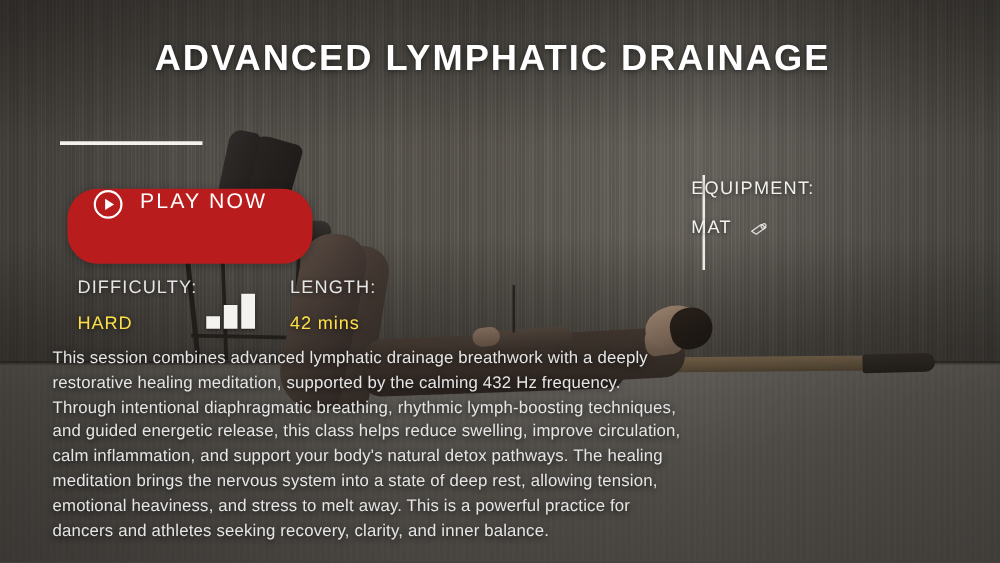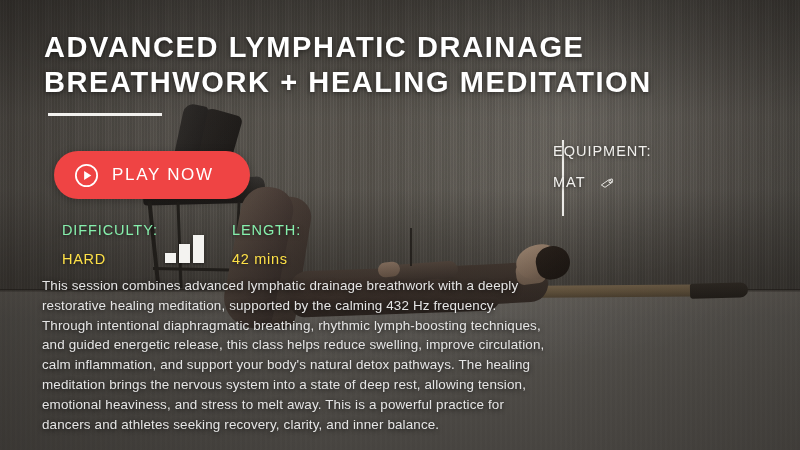--- a/index.html
+++ b/index.html
@@ -221,57 +221,56 @@
     left: 44px; top: 30px;
     width: 700px;
     color: #ffffff;
     font-size: 29px;
     font-weight: bold;
     letter-spacing: 1.6px;
     line-height: 35px;
     text-transform: uppercase;
     text-shadow: 0 1px 5px rgba(0,0,0,0.55);
   }
-  .title-line { display: block; white-space: nowrap; }
+  .title-line { display: block; white-space: nowrap; text-align: center; }
 
   .title-rule {
     position: absolute;
     left: 48px; top: 113px;
     width: 114px; height: 3px;
     background: #f2f1ee;
   }
 
   .play-btn {
     position: absolute;
     left: 54px; top: 151px;
-    width: 196px; height: 48px;
-    background: #ef4444;
+    width: 196px; height: 60px;
+    background: #b91c1c;
     border-radius: 24px;
     display: flex;
-    align-items: center;
     cursor: pointer;
     box-shadow: 0 2px 8px rgba(0,0,0,0.28);
   }
   .play-icon {
     margin-left: 20px;
     width: 25px; height: 25px;
     flex: 0 0 auto;
     display: block;
   }
   .play-label {
     margin-left: 13px;
     color: #ffffff;
     font-size: 17px;
     letter-spacing: 1.7px;
     font-weight: normal;
   }
 
   .meta-block { position: absolute; }
   .meta-label {
-    color: #86efac;
+    color: #e5e5e5;
     font-size: 14.5px;
     letter-spacing: 0.9px;
     text-transform: uppercase;
     text-shadow: 0 1px 4px rgba(0,0,0,0.6);
     white-space: nowrap;
   }
   .meta-value {
     margin-top: 13px;
     color: #fde047;
     font-size: 14.5px;
@@ -376,21 +375,20 @@
   <div class="neck"></div>
   <div class="head"></div>
   <div class="hair"></div>
 
   <div class="scrim"></div>
 
   <div class="ui">
 
     <div class="title">
       <span class="title-line">ADVANCED LYMPHATIC DRAINAGE</span>
-      <span class="title-line">BREATHWORK + HEALING MEDITATION</span>
     </div>
 
     <div class="title-rule"></div>
 
     <div class="play-btn">
       <svg class="play-icon" viewBox="0 0 24 24">
         <circle cx="12" cy="12" r="10.2" fill="none" stroke="#ffffff" stroke-width="1.7"></circle>
         <path d="M9.7 7.6 L16.6 12 L9.7 16.4 Z" fill="#ffffff"></path>
       </svg>
       <span class="play-label">PLAY NOW</span>

